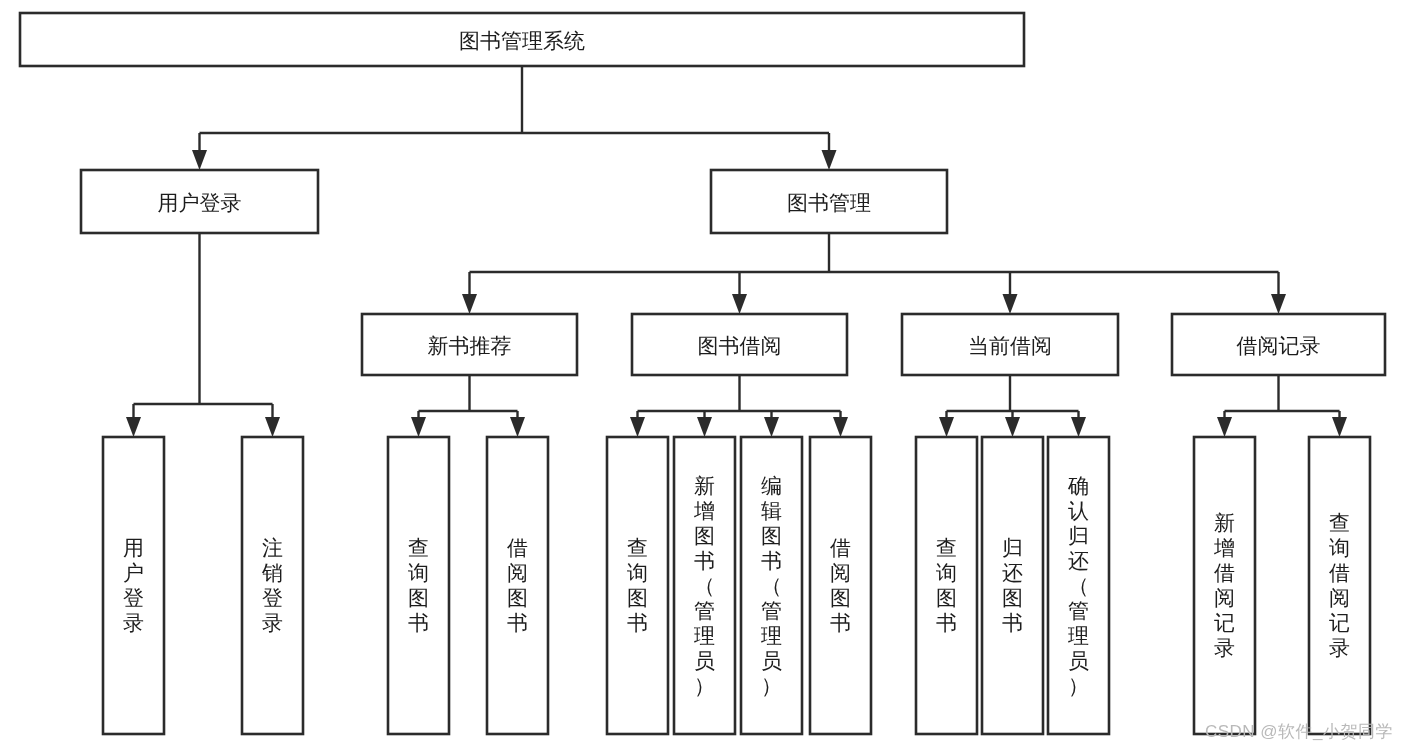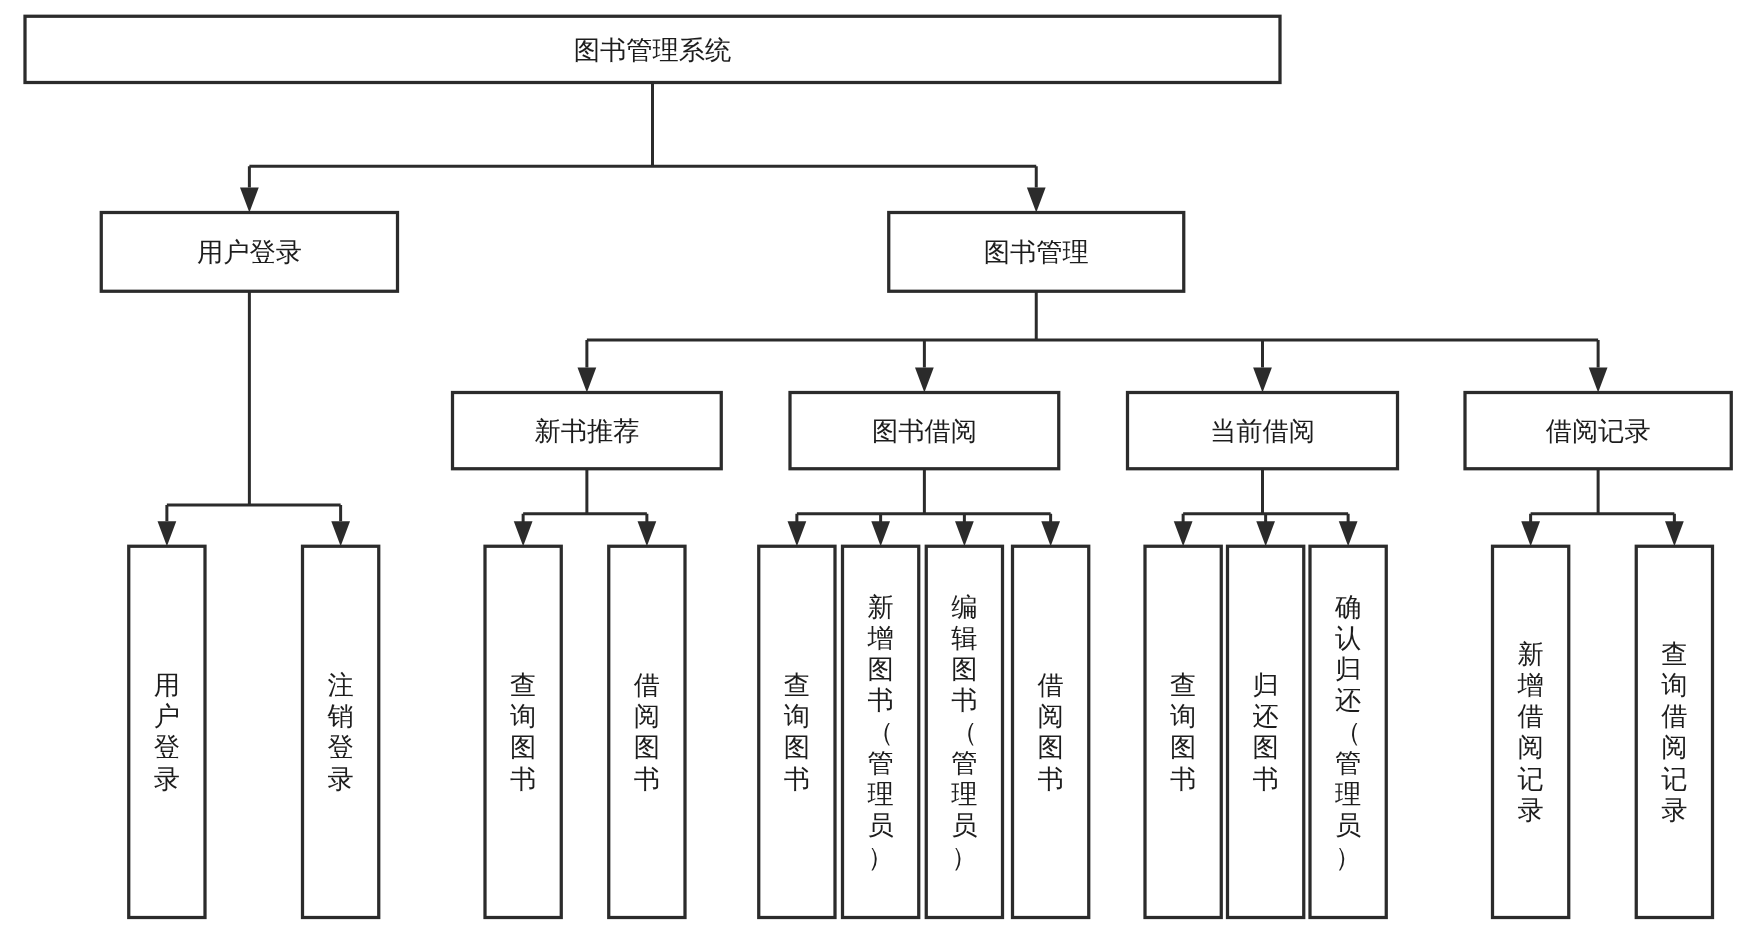--- a/index.html
+++ b/index.html
@@ -205,13 +205,14 @@
         <g>
           <rect x="1194" y="437" width="61" height="297" class="node-box"></rect>
           <text x="1224.5" class="node-label-v" y="530"><tspan x="1224.5" dy="0">新</tspan><tspan x="1224.5" dy="25">增</tspan><tspan x="1224.5" dy="25">借</tspan><tspan x="1224.5" dy="25">阅</tspan><tspan x="1224.5" dy="25">记</tspan><tspan x="1224.5" dy="25">录</tspan></text>
         </g>
         <g>
           <rect x="1309" y="437" width="61" height="297" class="node-box"></rect>
           <text x="1339.5" class="node-label-v" y="530"><tspan x="1339.5" dy="0">查</tspan><tspan x="1339.5" dy="25">询</tspan><tspan x="1339.5" dy="25">借</tspan><tspan x="1339.5" dy="25">阅</tspan><tspan x="1339.5" dy="25">记</tspan><tspan x="1339.5" dy="25">录</tspan></text>
         </g>
       </g>
   </svg>
+  <div class="watermark">CSDN @软件_小贺同学</div>
 </div>
 
 </body></html>

